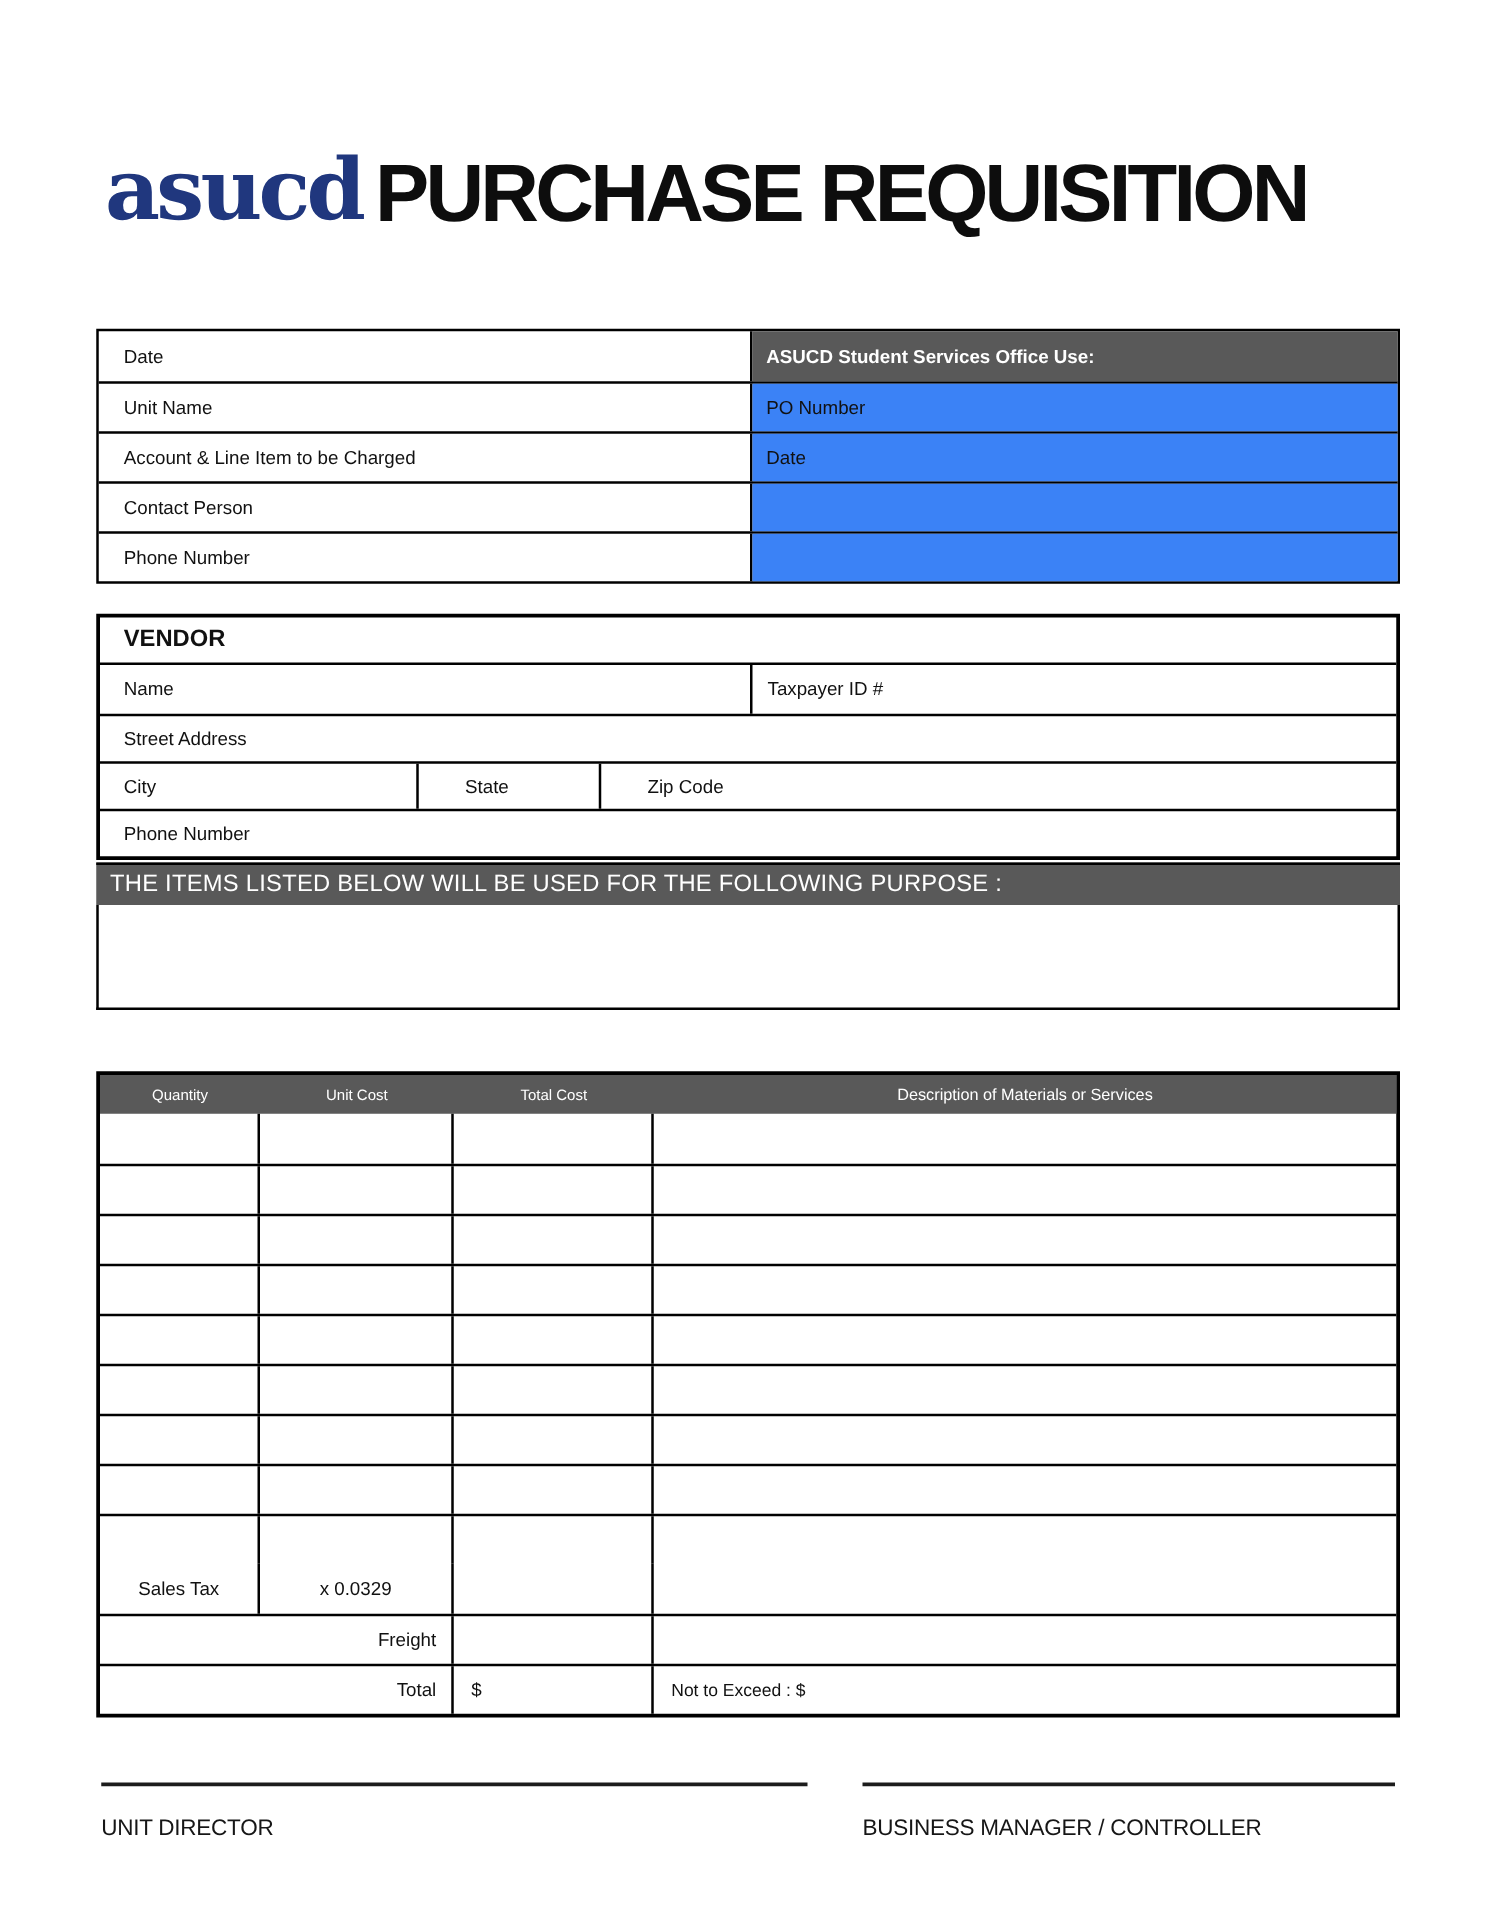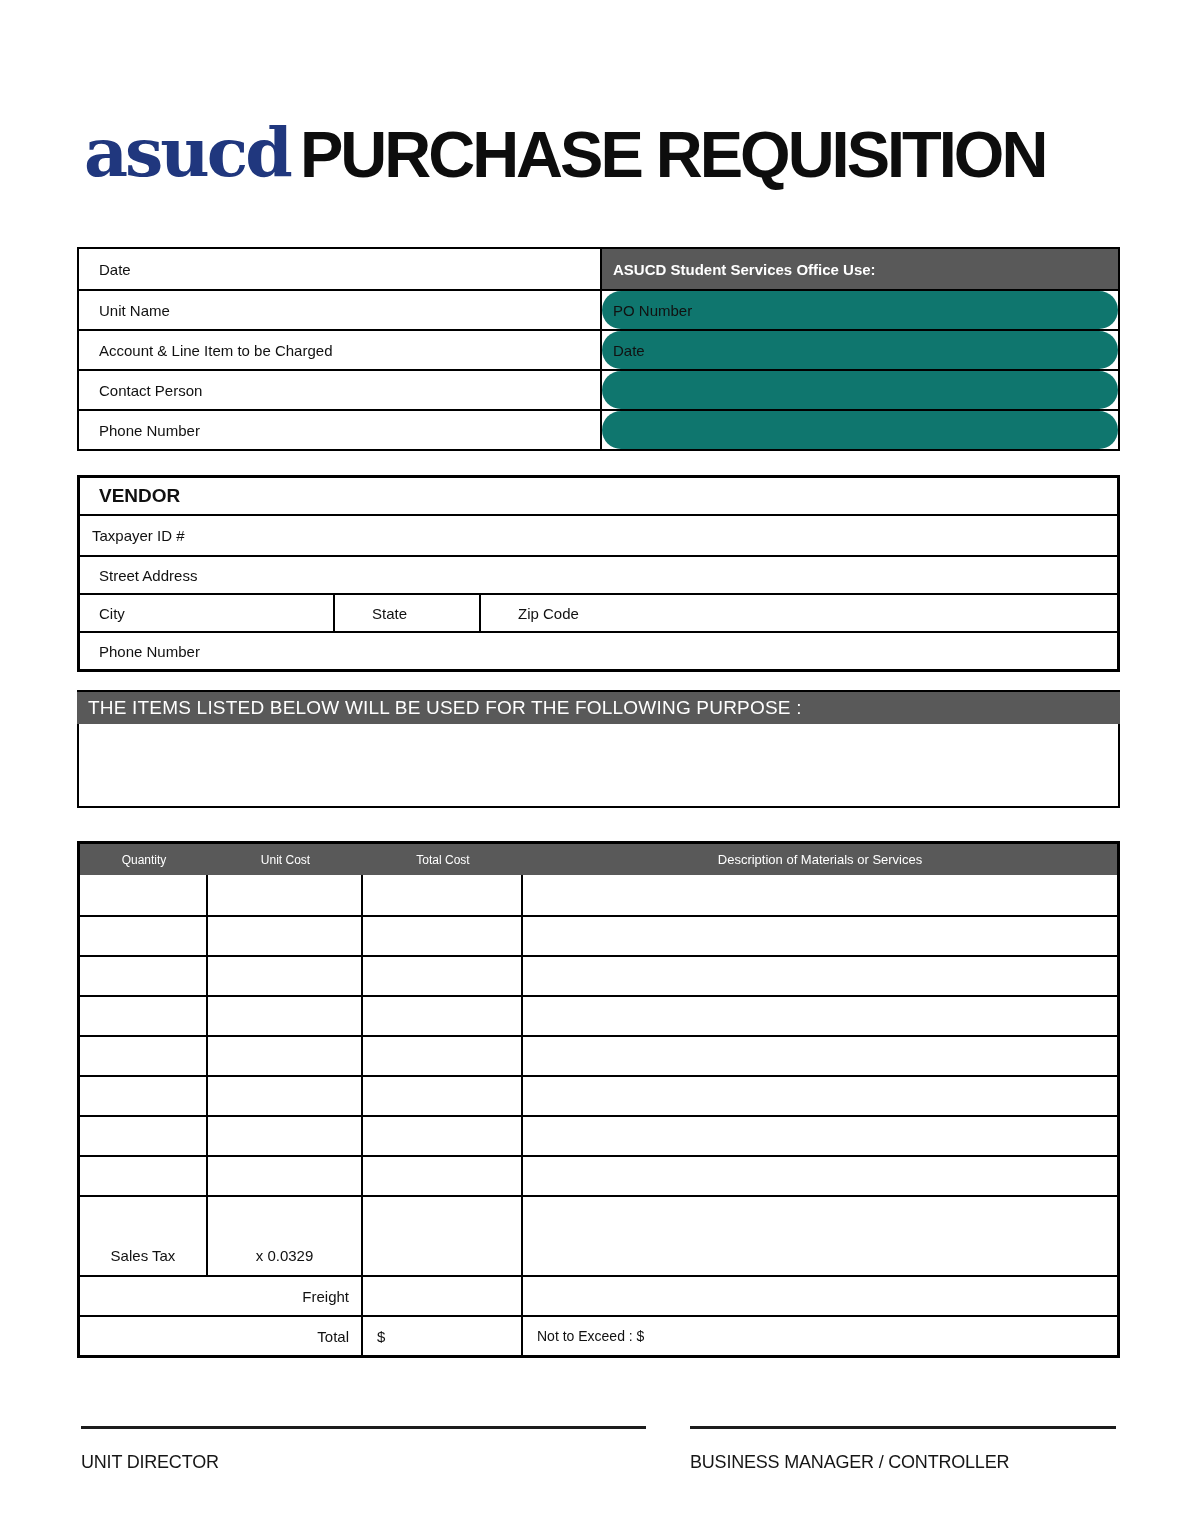--- a/index.html
+++ b/index.html
@@ -23,35 +23,35 @@
   }
   .title {
     position:absolute; left:300px; top:122px;
     font-weight:bold; font-size:65px; line-height:1;
     letter-spacing:-3px;
     color:#0d0d0d;
     white-space:nowrap;
   }
 
   
-  .tbl { position:absolute; left:77px; width:1043px; background:#fff; }
+  .tbl { position:absolute; left:77px; width:1043px; background:#fff;margin-top:16px; }
   .row { display:grid; align-items:stretch; }
   .row + .row { border-top:2px solid #000; }
   .cell { display:flex; align-items:center; font-size:15px; }
   .cell.div { border-right:2px solid #000; }
   .pad { padding-left:20px; }
 
   
   .info-table { top:247px; border:2px solid #000; }
   .info-table .row { grid-template-columns:523px 1fr; height:40px; }
   .office-head {
     background:#595959; color:#fff; font-weight:bold;
     padding-left:11px; font-size:15px;
   }
-  .office-cell { background:#0f766e; padding-left:11px;border-radius:19px; }
+  .office-cell { background:#3b82f6; padding-left:11px; }
 
   
   .vendor-table { top:475px; border:3px solid #000; }
   .vendor-table .row-head  { grid-template-columns:1fr; height:36px; }
   .vendor-table .row-name  { grid-template-columns:522px 1fr; height:41px; }
   .vendor-table .row-full  { grid-template-columns:1fr; height:38px; }
   .vendor-table .row-city  { grid-template-columns:255px 128px 1fr; height:38px;gap:18px; }
   .vendor-head { font-weight:bold; font-size:19px; padding-left:19px; }
   .vendor-table .cell { padding-left:19px; }
   .vendor-table .tax-cell { padding-left:12px; }
@@ -124,20 +124,21 @@
       <div class="cell div pad">Phone Number</div>
       <div class="cell office-cell"></div>
     </div>
   </div>
 
   <div class="tbl vendor-table">
     <div class="row row-head">
       <div class="cell vendor-head">VENDOR</div>
     </div>
     <div class="row row-name">
+      <div class="cell div">Name</div>
       <div class="cell tax-cell">Taxpayer ID #</div>
     </div>
     <div class="row row-full">
       <div class="cell">Street Address</div>
     </div>
     <div class="row row-city">
       <div class="cell div">City</div>
       <div class="cell div">State</div>
       <div class="cell">Zip Code</div>
     </div>

